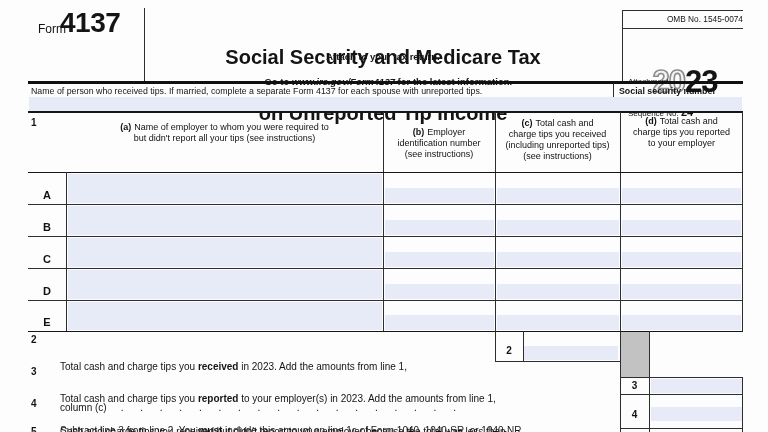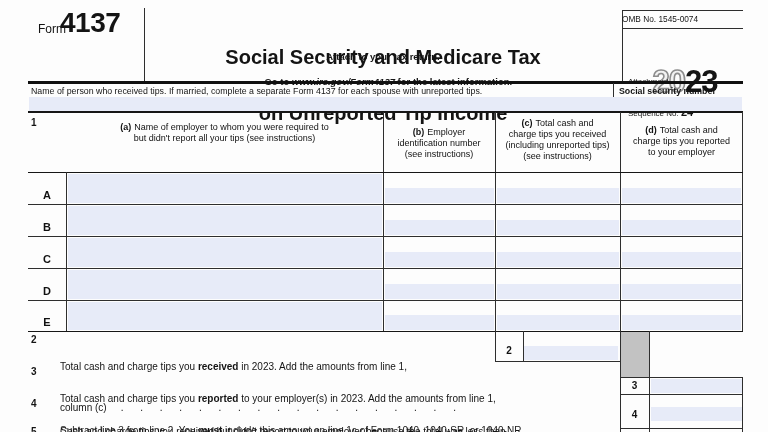--- a/index.html
+++ b/index.html
@@ -38,21 +38,21 @@
     <div>Social Security and Medicare Tax</div>
     <div>on Unreported Tip Income</div>
   </div>
   <div class="t b" style="left:144px;top:51px;width:478px;text-align:center;font-size:9.5px;">Attach to your tax return.</div>
   <div class="t b" style="left:144px;top:65px;width:478px;text-align:center;font-size:9.5px;">
     <span>Go to </span><span class="i">www.irs.gov/Form4137</span><span> for the latest information.</span>
   </div>
 
   <div class="vl" style="left:622px;top:10px;height:72px;"></div>
   <div class="hl" style="left:622px;top:10px;width:121px;"></div>
-  <div class="t" style="left:622px;top:14px;width:121px;text-align:left;font-size:8.3px;">OMB No. 1545-0074</div>
+  <div class="t" style="left:622px;top:14px;width:121px;text-align:right;font-size:8.3px;">OMB No. 1545-0074</div>
   <div class="hl" style="left:622px;top:28px;width:121px;"></div>
   <div class="t b" style="left:622px;top:28px;width:121px;text-align:left;font-size:31px;letter-spacing:-1px;">
     <span class="year-outline">20</span><span>23</span>
   </div>
   <div class="t" style="left:628px;top:57px;font-size:8px;line-height:10px;">
     <div>Attachment</div>
     <div><span>Sequence No. </span><span class="b" style="font-size:11px;">24</span></div>
   </div>
 
   <div class="hl thick" style="left:28px;top:81px;width:715px;"></div>
@@ -73,21 +73,21 @@
     <div class="hdr-line"><span class="b">(b)</span><span>Employer</span></div>
     <div class="hdr-line">identification number</div>
     <div class="hdr-line">(see instructions)</div>
   </div>
   <div class="hdr-cell" style="left:495px;width:125px;padding-top:5px;">
     <div class="hdr-line"><span class="b">(c)</span><span>Total cash and</span></div>
     <div class="hdr-line">charge tips you received</div>
     <div class="hdr-line">(including unreported tips)</div>
     <div class="hdr-line">(see instructions)</div>
   </div>
-  <div class="hdr-cell" style="left:620px;width:123px;padding-top:12px;">
+  <div class="hdr-cell" style="left:620px;width:123px;padding-top:3px;">
     <div class="hdr-line"><span class="b">(d)</span><span>Total cash and</span></div>
     <div class="hdr-line">charge tips you reported</div>
     <div class="hdr-line">to your employer</div>
   </div>
 
   <div class="vl" style="left:383px;top:112px;height:219px;"></div>
   <div class="vl" style="left:495px;top:112px;height:219px;"></div>
   <div class="vl" style="left:620px;top:112px;height:219px;"></div>
   <div class="vl" style="left:742px;top:112px;height:219px;"></div>
   <div class="hl med" style="left:28px;top:171.5px;width:715px;"></div>

